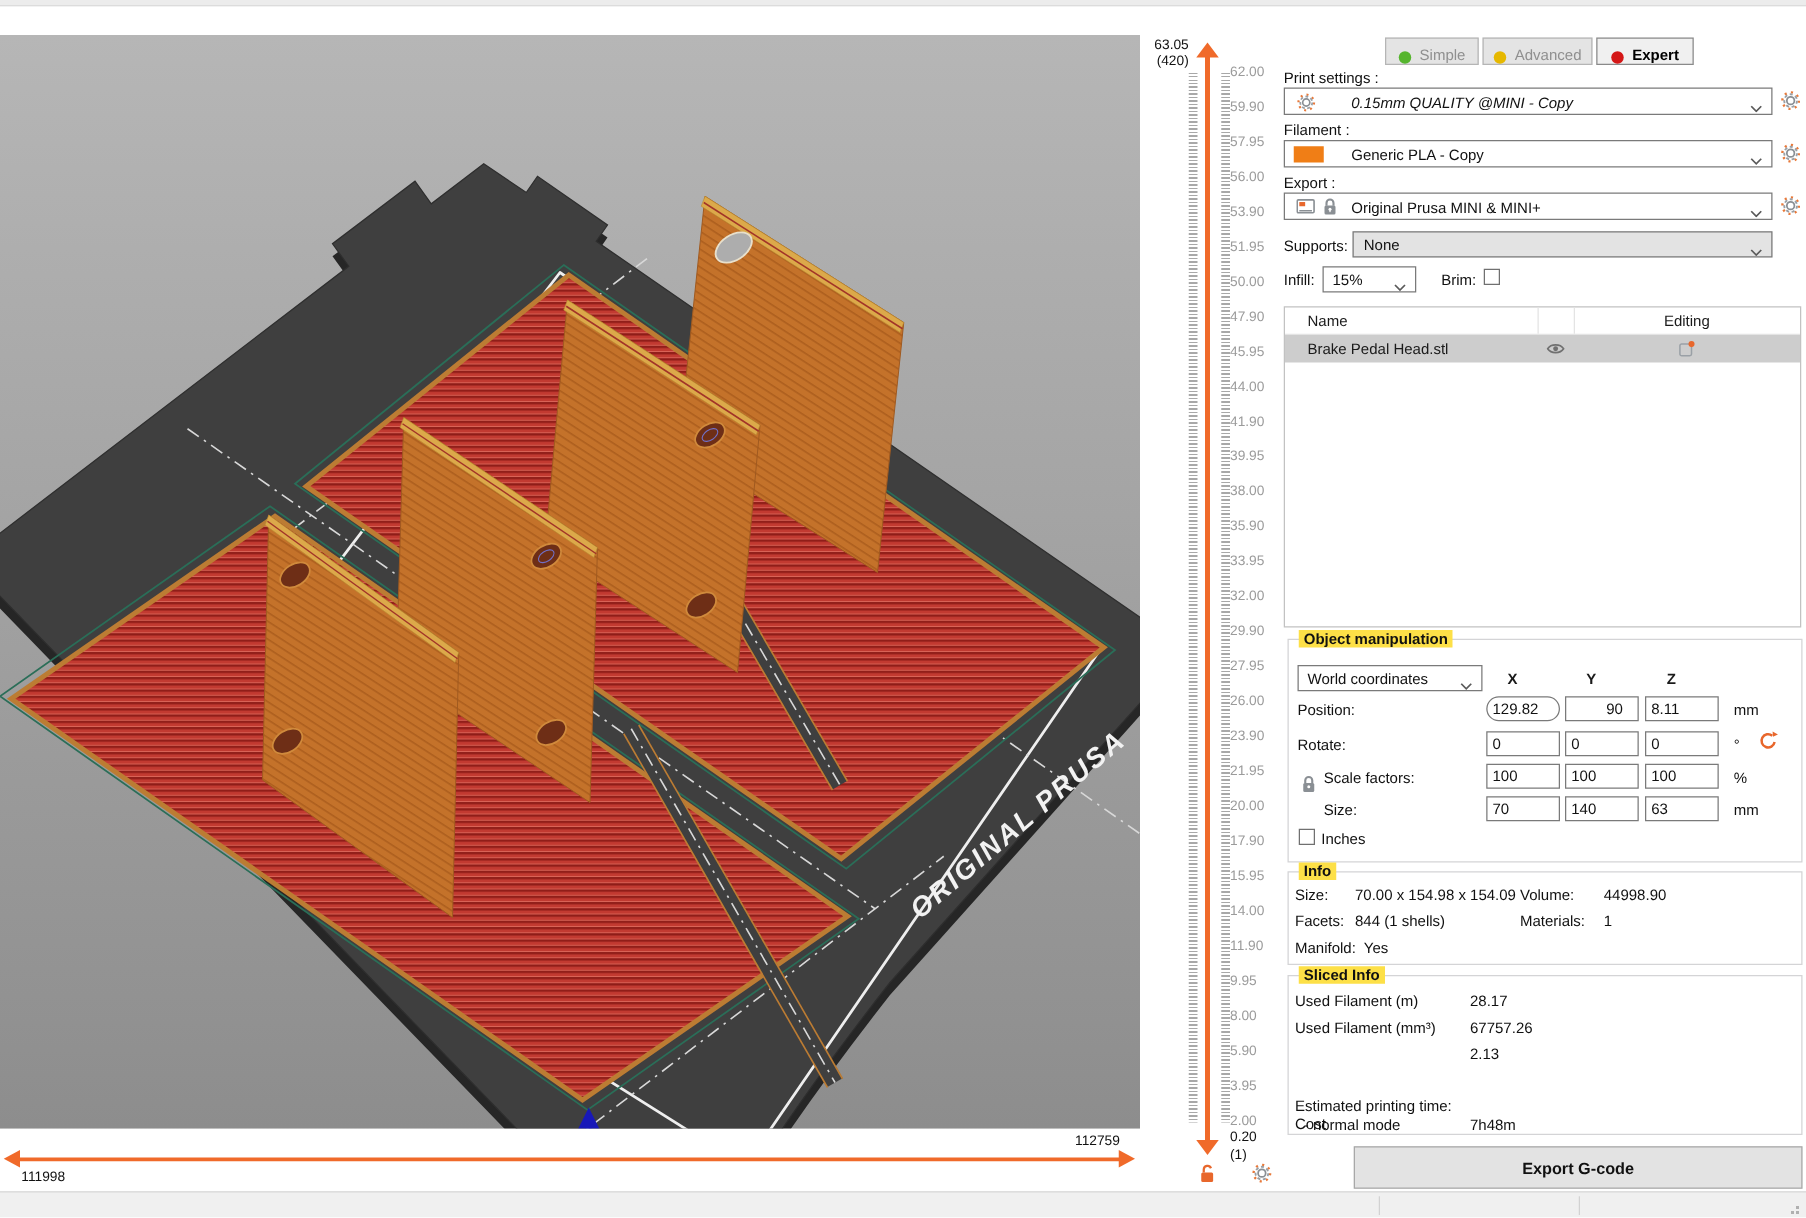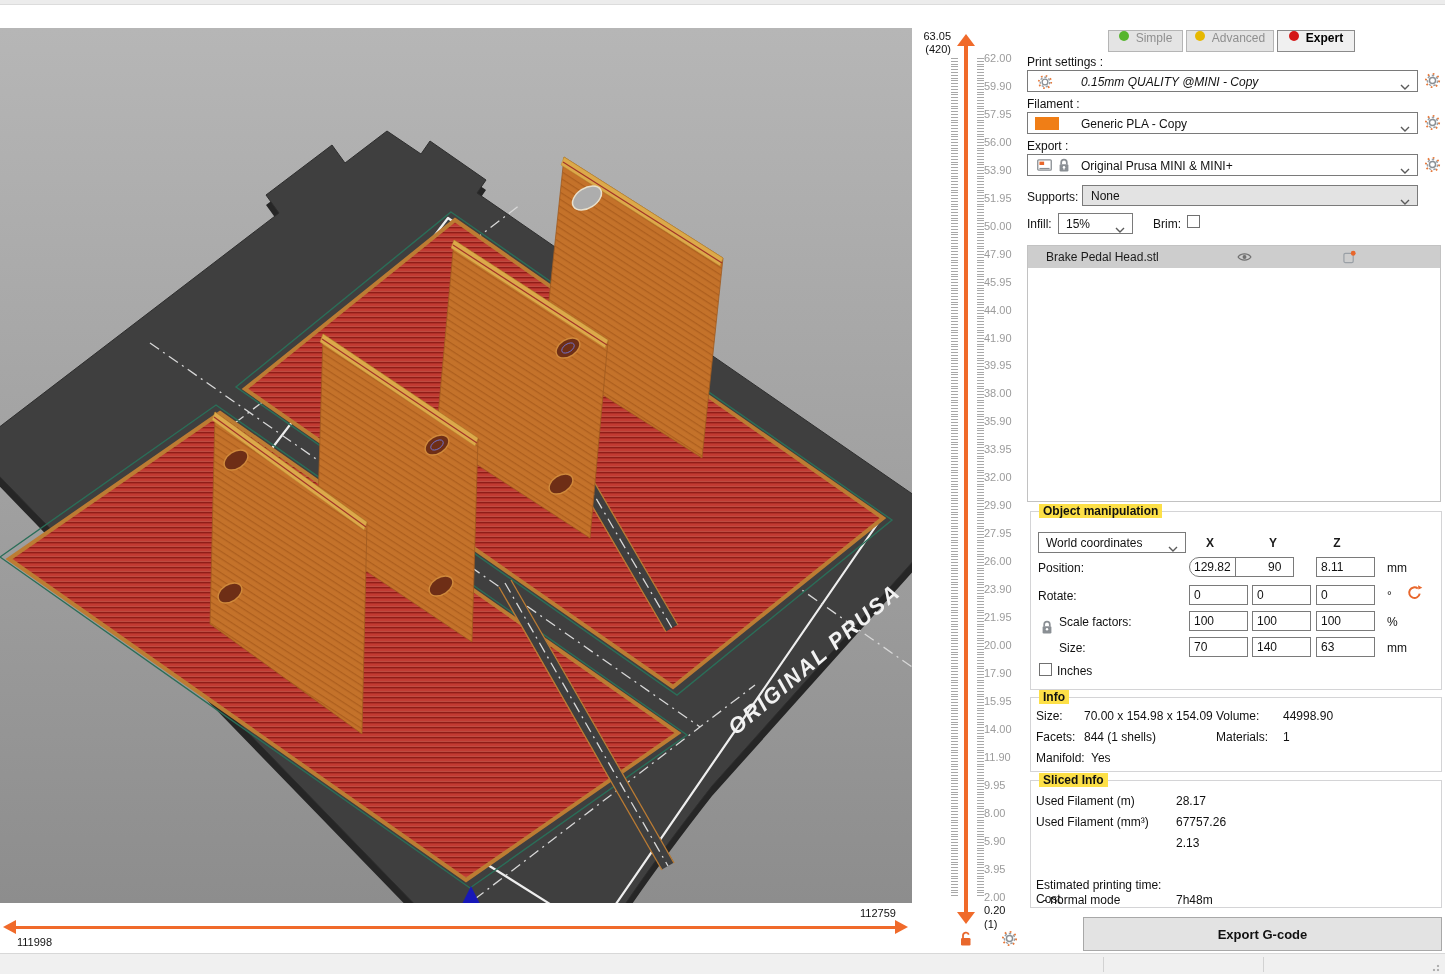--- a/index.html
+++ b/index.html
@@ -38,21 +38,21 @@
   .harrow-l { position:absolute; left:3px; top:17px; width:0; height:0;
     border-top:7px solid transparent; border-bottom:7px solid transparent; border-right:13px solid #f06a2a; }
   .harrow-r { position:absolute; left:895px; top:17px; width:0; height:0;
     border-top:7px solid transparent; border-bottom:7px solid transparent; border-left:13px solid #f06a2a; }
   .hval-left { position:absolute; left:17px; top:33px; font-size:11px; color:#111; }
   .hval-right { position:absolute; left:860px; top:4px; font-size:11px; color:#111; }
 
   
   #panel { left:1025px; top:28px; width:420px; height:927px; background:#fff; }
   #mode-bar { position:absolute; left:83px; top:2px; display:flex; gap:3px; }
-  .mode-btn { height:22px; display:flex; align-items:flex-start; justify-content:center; gap:7px;
+  .mode-btn { height:22px; display:flex; align-items:flex-end; justify-content:center; gap:7px;
     background:#e4e4e4; border:1px solid #b5b5b5; color:#8f8f8f; font-size:12px; }
   .mode-btn .dot { width:10px; height:10px; border-radius:50%; }
   #mode-simple { width:75px; } #mode-advanced { width:88px; } #mode-expert { width:78px; }
   .mode-btn.active { background:#f0f0f0; border:1px solid #8a8a8a; color:#000; font-weight:bold; }
   .dot-green { background:#56b52e; } .dot-yellow { background:#e6b800; } .dot-red { background:#d41717; }
 
   .plabel { position:absolute; left:2px; font-size:12px; color:#111; }
   .combo { position:absolute; left:2px; width:391px; height:22px; border:1px solid #7a7a7a; background:#fff; }
   .combo .ctext { position:absolute; left:53px; top:4px; font-size:12px; color:#111; white-space:nowrap; }
   .combo .chev { position:absolute; right:7px; top:8px; }
@@ -382,20 +382,25 @@
       <span class="chev">
         <svg width="10" height="6" viewBox="0 0 10 6">
             <path d="M1 1 L5 5 L9 1" fill="none" stroke="#5a5a5a" stroke-width="1.4"></path>
           </svg>
       </span>
     </div>
     <div class="plabel" style="left:128px; top:189px;">Brim:</div>
     <span class="checkbox" style="left:162px; top:187px;"></span>
 
     <div id="object-list">
+      <div class="list-header">
+        <div class="col-name">Name</div>
+        <div class="col-eye"></div>
+        <div class="col-edit">Editing</div>
+      </div>
       <div>
 
       <div class="list-row selected">
             <div class="col-name">Brake Pedal Head.stl</div>
             <div class="col-eye">
               <svg width="15" height="12" viewBox="0 0 16 12">
                 <path d="M1.2 6 C4 1.6 12 1.6 14.8 6 C12 10.4 4 10.4 1.2 6 Z" fill="none" stroke="#707070" stroke-width="1.4"></path>
                 <circle cx="8" cy="6" r="2.1" fill="#707070"></circle>
               </svg>
             </div>
@@ -418,21 +423,21 @@
               <path d="M1 1 L5 5 L9 1" fill="none" stroke="#5a5a5a" stroke-width="1.4"></path>
             </svg>
         </span>
       </div>
       <div class="axis-h" style="left:164px;">X</div>
       <div class="axis-h" style="left:227px;">Y</div>
       <div class="axis-h" style="left:291px;">Z</div>
 
       <div class="m-label" style="top:49px;">Position:</div>
       <input class="field" style="left: 158px; top: 45px; border-radius: 10px;" value="129.82">
-      <input class="field" style="left: 204px; top: 45px; padding-left: 32px;" value="90">
+      <input class="field" style="left: 221px; top: 45px; padding-left: 32px;" value="90">
       <input class="field" style="left: 285px; top: 45px;" value="8.11">
       <div class="unit" style="top:49px;">mm</div>
 
       <div class="m-label" style="top:77px;">Rotate:</div>
       <input class="field" style="left: 158px; top: 73px;" value="0">
       <input class="field" style="left: 221px; top: 73px;" value="0">
       <input class="field" style="left: 285px; top: 73px;" value="0">
       <div class="unit" style="top:77px;">°</div>
       <span style="position:absolute; left:375px; top:72px;">
         <svg width="17" height="17" viewBox="0 0 18 18">

